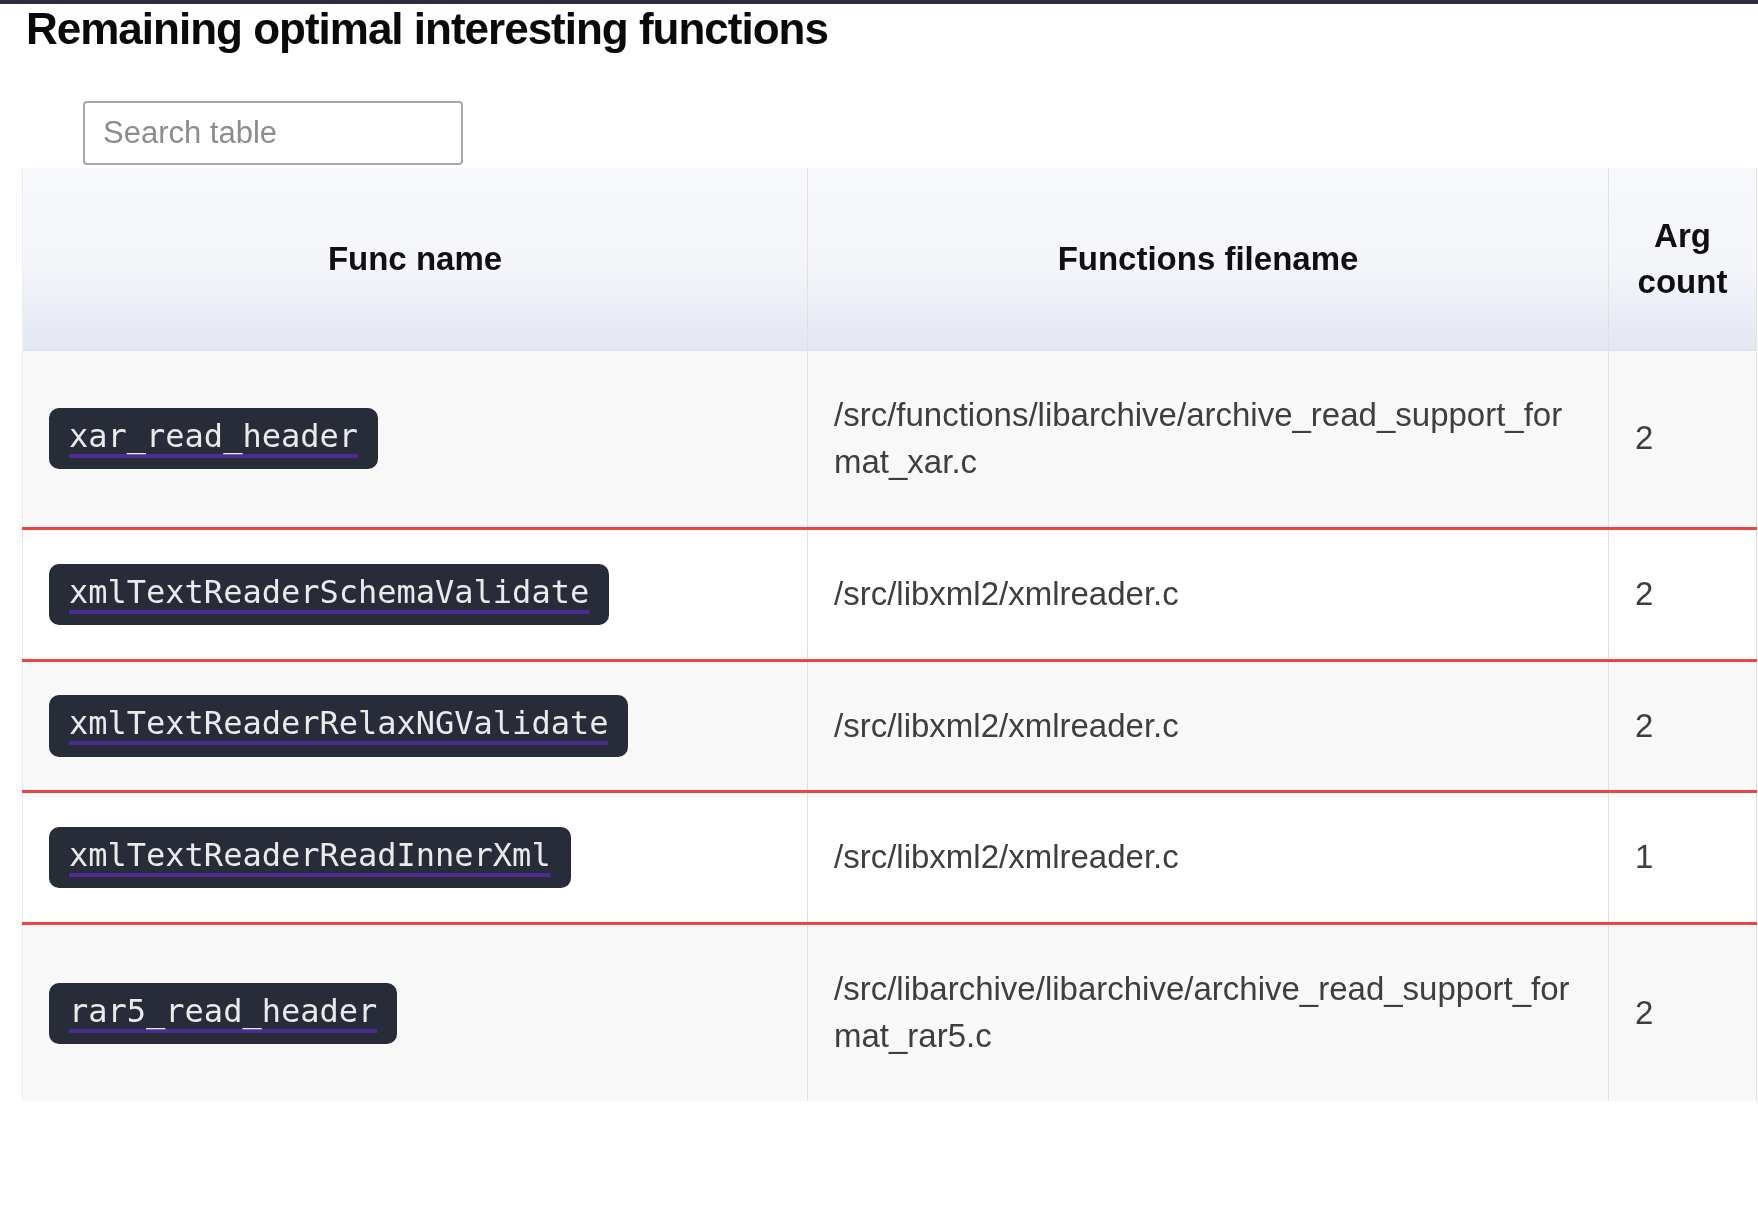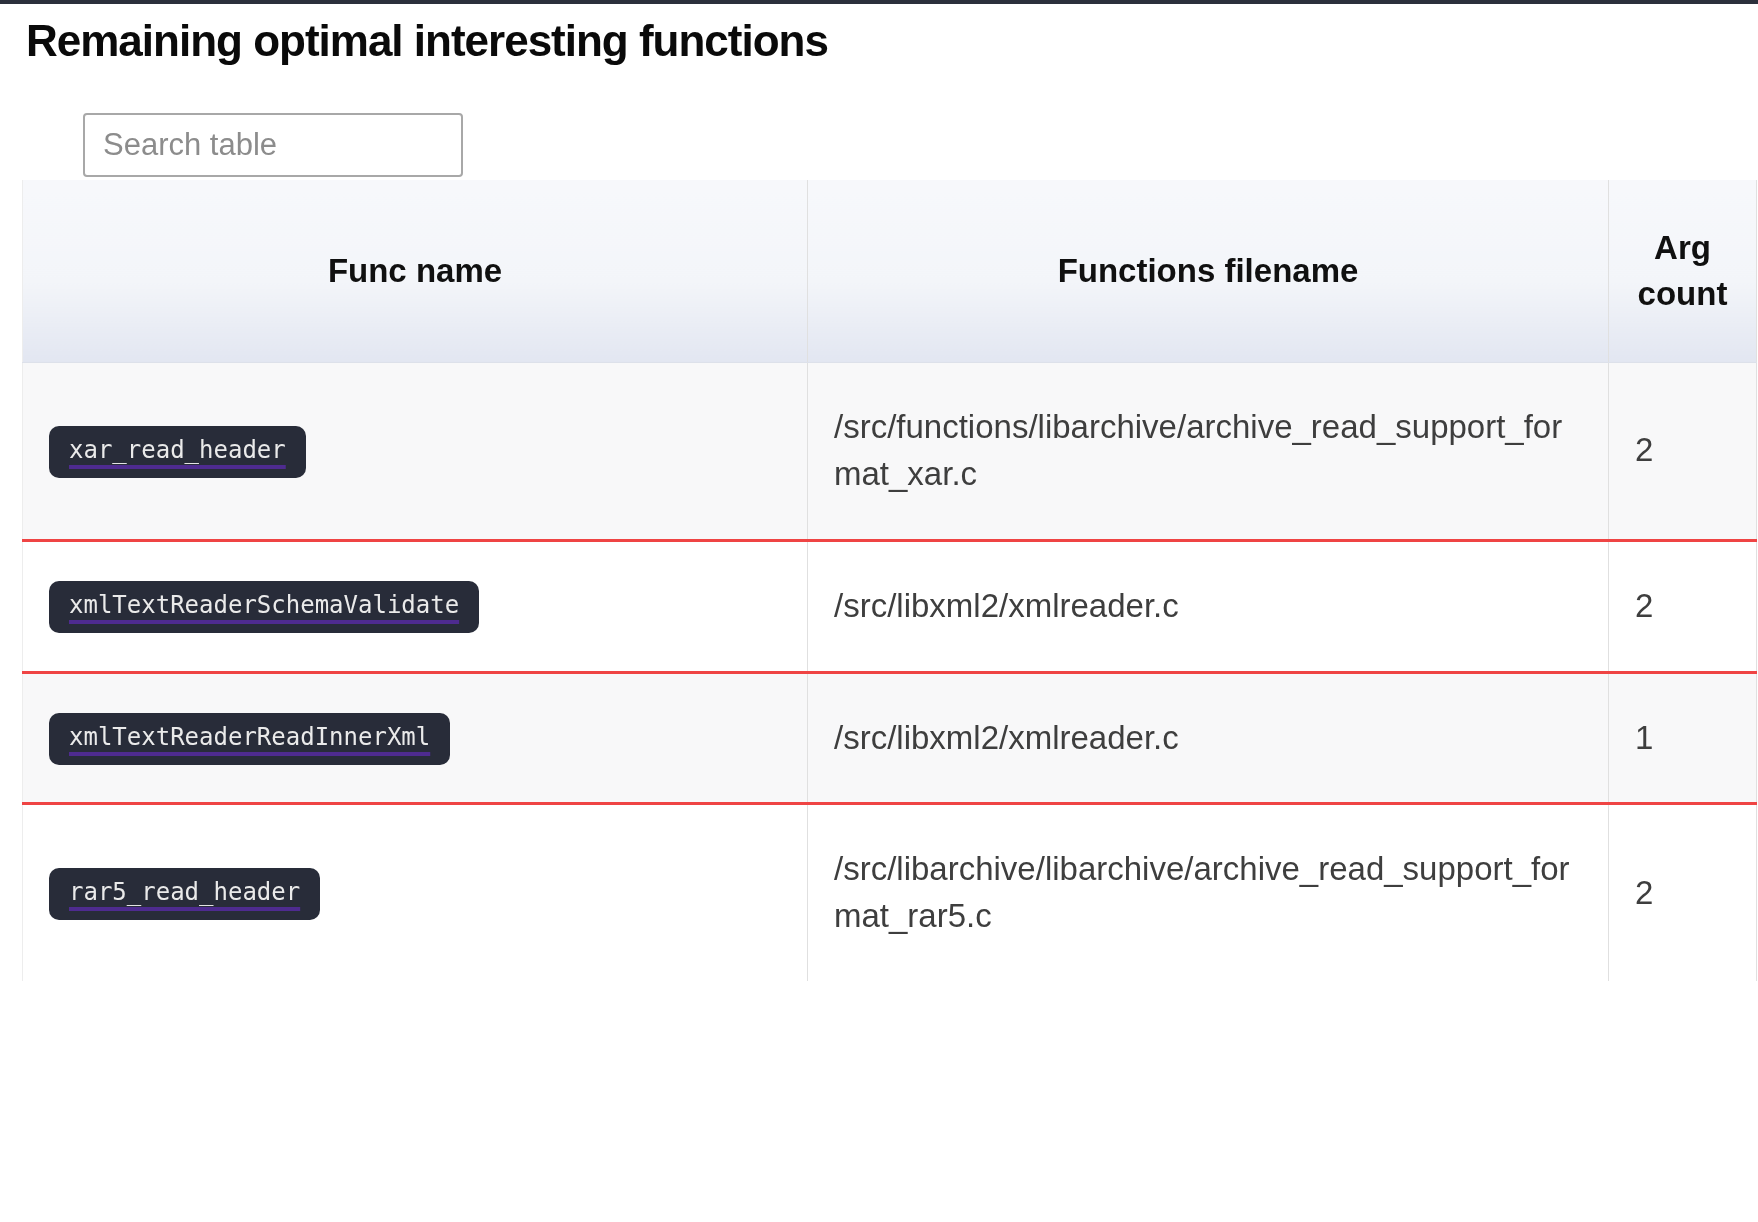--- a/index.html
+++ b/index.html
@@ -9,21 +9,21 @@
     overflow: hidden;
     background: #ffffff;
     font-family: "Liberation Sans", sans-serif;
   }
   .topbar {
     width: 100%;
     height: 4px;
     background: #2b303c;
   }
   .page-title {
-    margin: 12px 0 0 26px;
+    margin: 0 0 0 26px;
     font-size: 44px;
     font-weight: bold;
     letter-spacing: -1px;
     color: #0a0a0a;
     line-height: 1.15;
   }
   .search-input {
     display: block;
     margin: 46px 0 0 83px;
     width: 380px;
@@ -70,21 +70,21 @@
     color: #3e3e3e;
     vertical-align: middle;
     overflow-wrap: anywhere;
   }
   .func-table td.func-cell { padding: 30px 26px; }
   .func-badge {
     display: inline-block;
     background: #282c39;
     color: #eaeaea;
     font-family: "DejaVu Sans Mono", monospace;
-    font-size: 24px;
+    font-size: 32px;
     line-height: 1.1;
     padding: 11px 20px 15px 20px;
     border-radius: 10px;
     text-decoration: underline;
     text-decoration-color: #4e2b8f;
     text-decoration-thickness: 4px;
     text-underline-offset: 7px;
     cursor: pointer;
     white-space: nowrap;
   }
@@ -122,20 +122,27 @@
   </tr>
         <tr>
     <td class="func-cell">
       <a class="func-badge">xmlTextReaderSchemaValidate</a>
     </td>
     <td>/src/libxml2/xmlreader.c</td>
     <td>2</td>
   </tr>
         <tr>
     <td class="func-cell">
+      <a class="func-badge">xmlTextReaderRelaxNGValidate</a>
+    </td>
+    <td>/src/libxml2/xmlreader.c</td>
+    <td>2</td>
+  </tr>
+        <tr>
+    <td class="func-cell">
       <a class="func-badge">xmlTextReaderReadInnerXml</a>
     </td>
     <td>/src/libxml2/xmlreader.c</td>
     <td>1</td>
   </tr>
         <tr>
     <td class="func-cell">
       <a class="func-badge">rar5_read_header</a>
     </td>
     <td>/src/libarchive/libarchive/archive_read_support_format_rar5.c</td>

